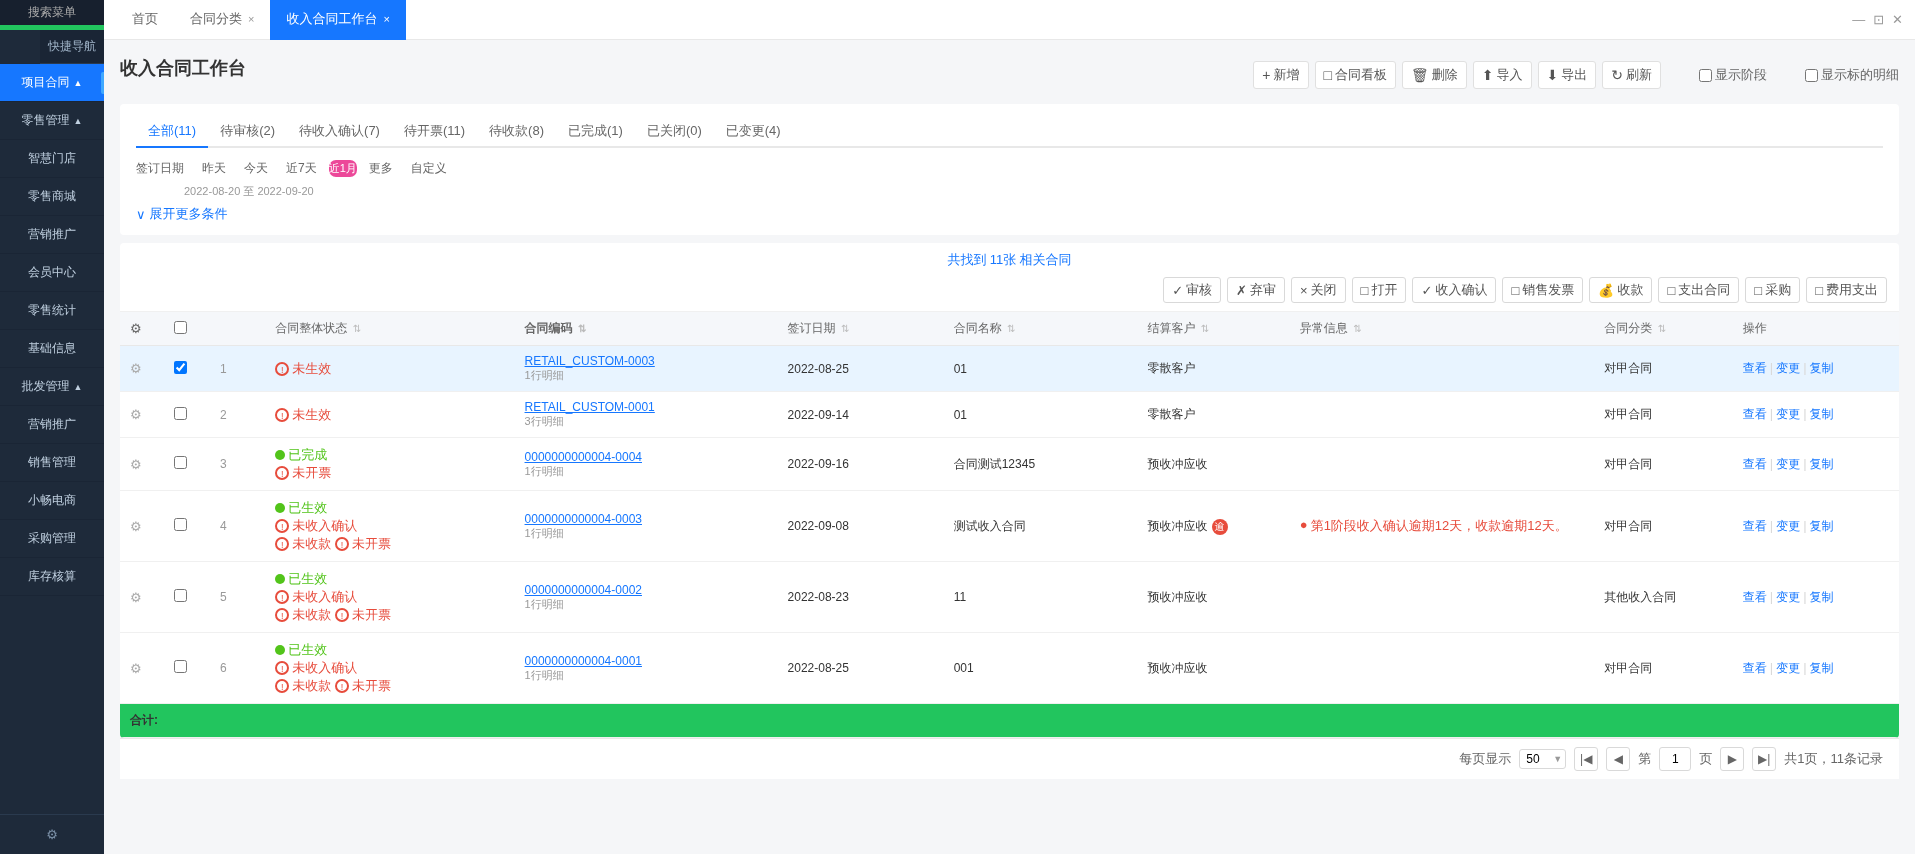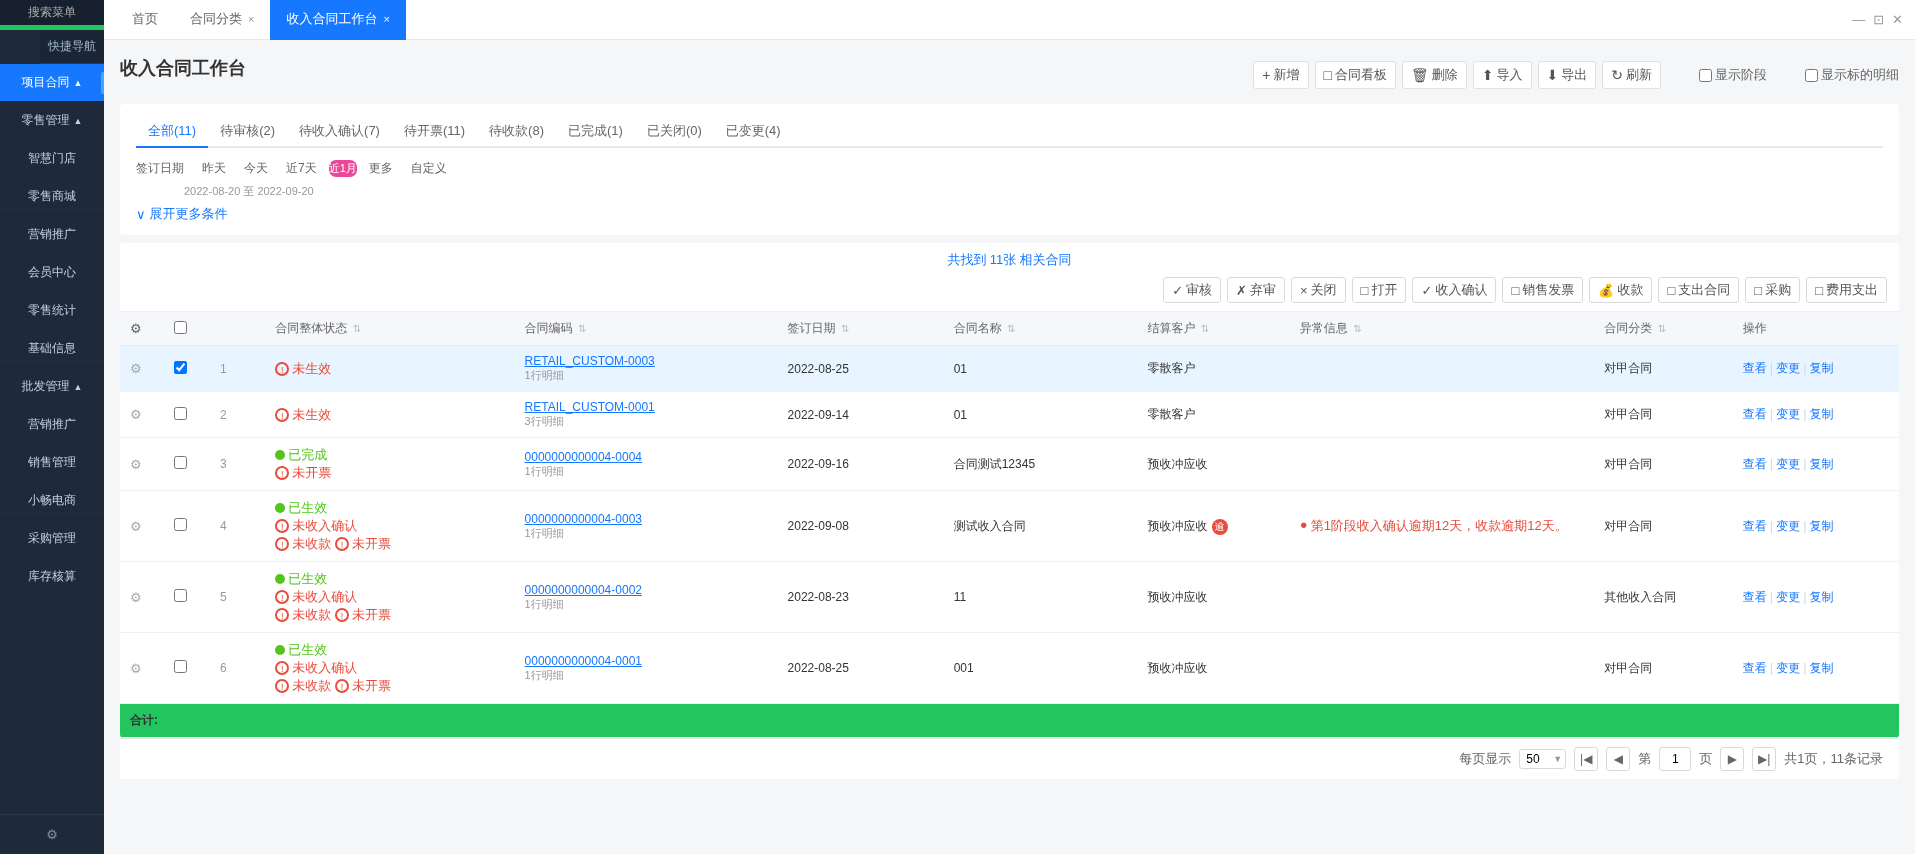--- a/index.html
+++ b/index.html
@@ -81,21 +81,21 @@
 
     .footer-bar { background: #fff; border-top: 1px solid #e8e8e8; padding: 8px 16px; display: flex; align-items: center; justify-content: flex-end; gap: 8px; font-size: 12px; color: #666; }
     .page-size-select { border: 1px solid #d9d9d9; border-radius: 3px; padding: 2px 18px 2px 6px; font-size: 12px; appearance: none; background: #fff; cursor: pointer; }
     .page-nav-btn { width: 24px; height: 24px; border: 1px solid #d9d9d9; border-radius: 3px; background: #fff; cursor: pointer; display: inline-flex; align-items: center; justify-content: center; font-size: 12px; color: #666; }
     .page-num-input { width: 32px; height: 24px; border: 1px solid #d9d9d9; border-radius: 3px; text-align: center; font-size: 12px; }
     .summary-row td { background: #22c55e; font-weight: bold; }
 
     .col-gear { width: 32px; }
     .col-check { width: 32px; }
     .col-status { width: 180px; }
-    .col-code { width: 190px; }
+    .col-code { width: 190px; font-weight: bold; }
     .col-date { width: 120px; }
     .col-name { width: 140px; }
     .col-customer { width: 110px; }
     .col-error { width: 220px; }
     .col-type { width: 100px; }
     .col-op { width: 120px; }
 
     .teal-chip { background: #ec4899; color: #fff; border-radius: 7px; padding: 1px 0; font-size: 11px; }
     .scrollbar-area { overflow-x: auto; }
   </style>

